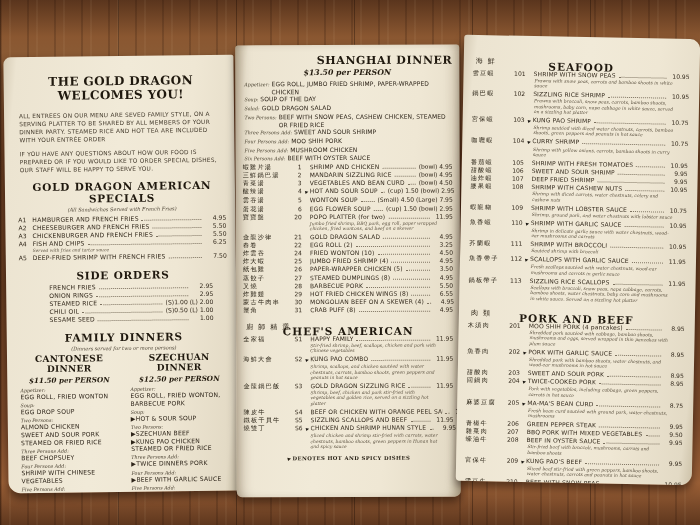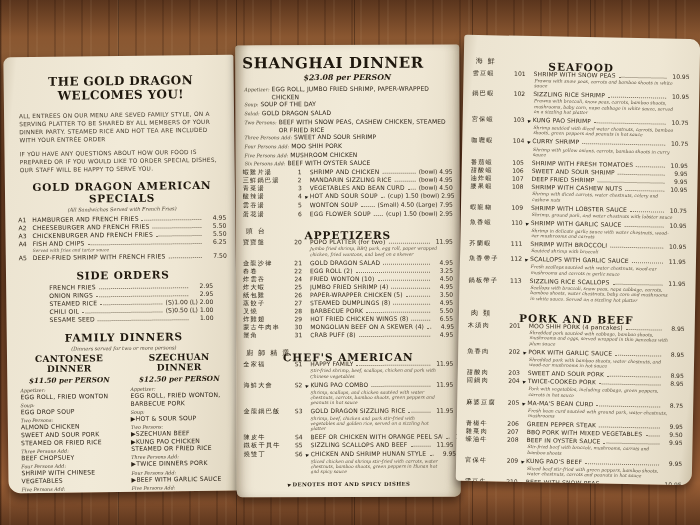--- a/index.html
+++ b/index.html
@@ -45,21 +45,21 @@
   .fd-cols{display:flex;gap:12px;margin-top:2px;}
   .fd-col{flex:1;min-width:0;}
   .fd-title{font-size:9px;text-align:center;letter-spacing:.3px;}
   .fd-price{font-size:7.2px;font-style:italic;font-weight:bold;text-align:center;font-family:"DejaVu Serif",serif;color:#241c10;margin:2px 0 3px;}
   .g-label{font-size:4.8px;font-style:italic;color:#443b2c;margin-top:2.6px;font-family:"DejaVu Serif",serif;}
   .g-lines{font-size:6.1px;line-height:7.6px;white-space:pre-line;letter-spacing:.2px;color:#2e251a;}
 
   .legend{font-size:5.3px;font-weight:bold;text-align:center;letter-spacing:.4px;color:#241d12;font-family:"DejaVu Serif",serif;margin-top:6px;}
   .legend .mk{font-size:4.4px;display:inline-block;transform:rotate(-14deg);margin-right:1.5px;}
 
-  .sh-title{font-size:15px;text-align:left;letter-spacing:.6px;}
+  .sh-title{font-size:11px;text-align:right;letter-spacing:.6px;}
   .sh-price{font-size:7.8px;font-style:italic;font-weight:bold;text-align:center;font-family:"DejaVu Serif",serif;margin:1px 0 3px;color:#241c10;}
   .sh-row{display:flex;font-size:6px;line-height:7.7px;margin:0 2px;}
   .sh-label{flex:none;font-size:4.8px;font-style:italic;color:#48402f;margin-right:2px;padding-top:1px;font-family:"DejaVu Serif",serif;white-space:nowrap;}
   .sh-text{flex:1;letter-spacing:.1px;color:#2e251a;}
 
   .sec{position:relative;text-align:center;margin:6px 0 2.5px;height:12px;}
   .sec .zh-h{position:absolute;left:3px;top:2px;font-size:7px;letter-spacing:5px;color:#2a2114;white-space:nowrap;}
   .sec .t{font-size:10.5px;letter-spacing:1px;}
 
   .irow{display:flex;align-items:baseline;font-size:6px;line-height:8.1px;white-space:nowrap;}
@@ -241,21 +241,21 @@
             </div>
 
           </div>
       </div>
     </div>
 
   </div>
 
   <div class="panel panel-mid">
     <div class="serifb sh-title">SHANGHAI DINNER</div>
-    <div class="sh-price">$23.08 per PERSON</div>
+    <div class="sh-price">$13.50 per PERSON</div>
     <div>
 
         <div class="sh-row">
           <span class="sh-label">Appetizer:</span>
           <span class="sh-text">EGG ROLL, JUMBO FRIED SHRIMP, PAPER-WRAPPED CHICKEN</span>
         </div>
 
         <div class="sh-row">
           <span class="sh-label">Soup:</span>
           <span class="sh-text">SOUP OF THE DAY</span>
@@ -343,24 +343,20 @@
           <span class="zh">蛋花湯</span>
           <span class="num">6</span>
           <span class="mark"></span>
           <span class="nm">EGG FLOWER SOUP</span>
           <span class="dots"></span>
           <span class="pr">(cup) 1.50 (bowl) 2.95</span>
         </div>
 
       </div>
 
-    <div class="sec">
-      <span class="zh-h">頭台</span>
-      <span class="serifb t">APPETIZERS</span>
-    </div>
     <div>
 
         <div class="irow">
           <span class="zh">寶寶盤</span>
           <span class="num">20</span>
           <span class="mark"></span>
           <span class="nm">POPO PLATTER (for two)</span>
           <span class="dots"></span>
           <span class="pr">11.95</span>
         </div>

